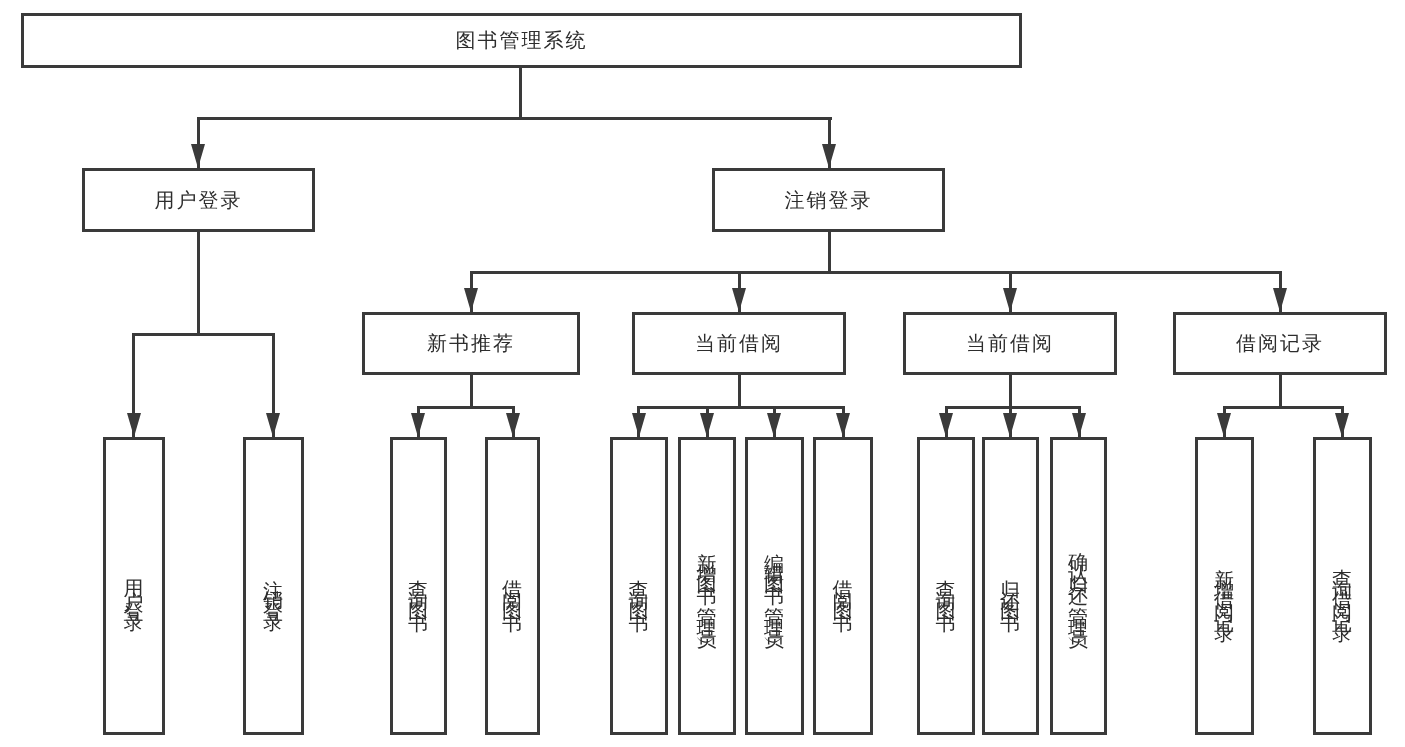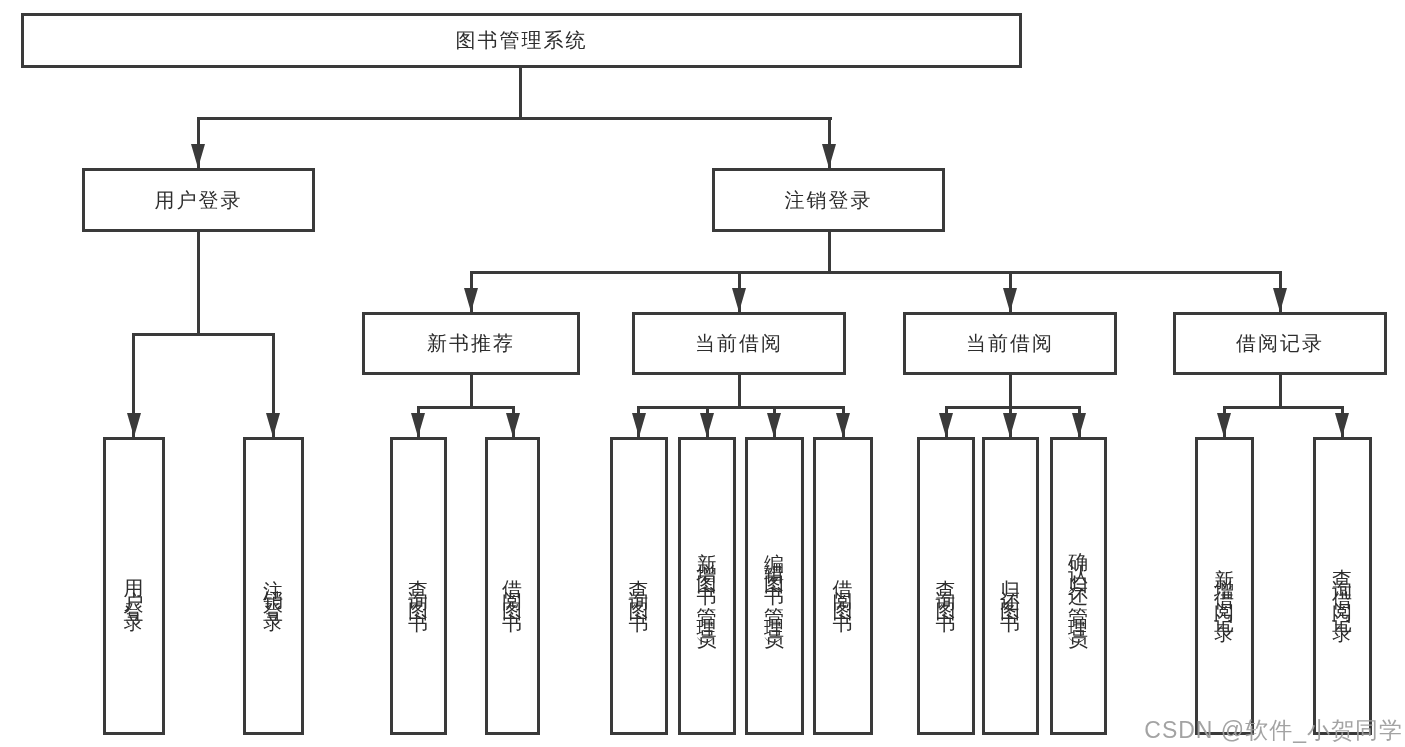--- a/index.html
+++ b/index.html
@@ -178,15 +178,14 @@
     <span>确认归还（管理员）</span>
   </div>
 
   <div class="node v-node" style="left:1195px; top:437px; width:59px; height:298px;">
     <span>新增借阅记录</span>
   </div>
   <div class="node v-node" style="left:1313px; top:437px; width:59px; height:298px;">
     <span>查询借阅记录</span>
   </div>
 
-  <div class="watermark">CSDN @软件_小贺同学</div>
 
 </div>
 
 </body></html>

